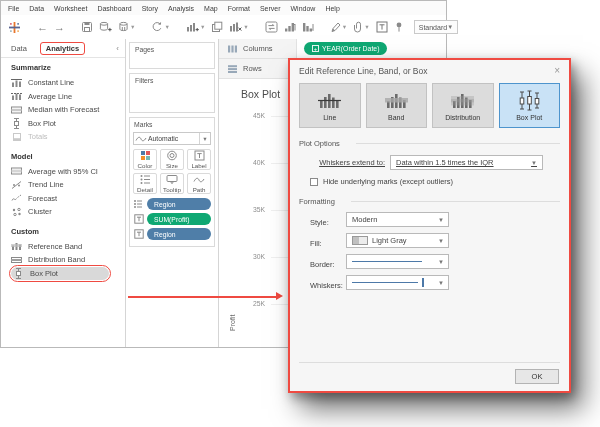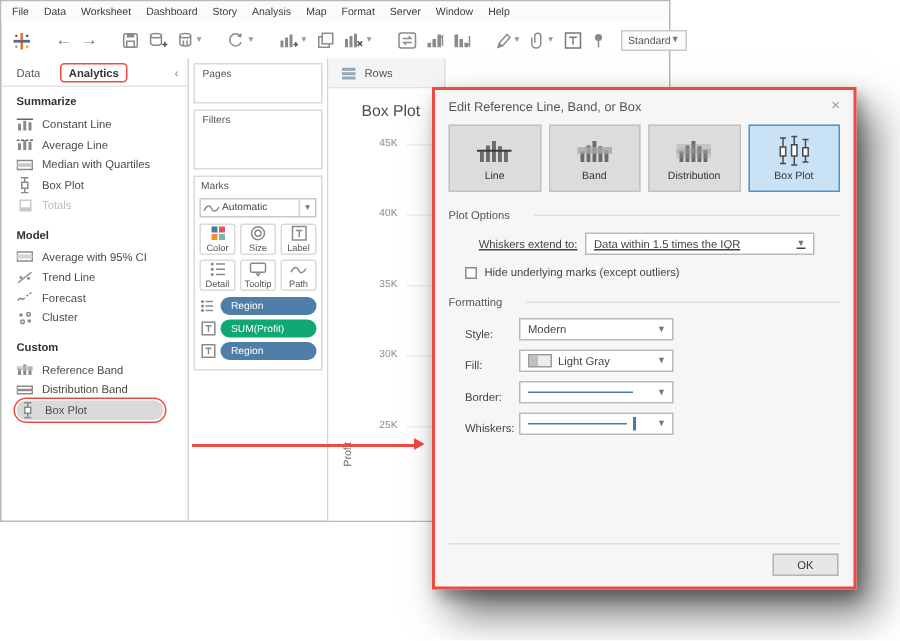--- a/index.html
+++ b/index.html
@@ -303,21 +303,21 @@
                 </span>
                 <span>Average Line</span>
               </div>
               <div class="pane-item">
                 <span class="icn">
                   <svg width="11" height="10" viewBox="0 0 11 10">
                     <rect x="0.5" y="2" width="10" height="6" fill="none" stroke="#8a8a8a"></rect>
                     <rect x="0.5" y="3.8" width="10" height="2.4" fill="#c9c9c9"></rect>
                   </svg>
                 </span>
-                <span>Median with Quartiles</span>
+                <span>Median with Forecast</span>
               </div>
               <div class="pane-item">
                 <span class="icn">
                   <svg width="9" height="11" viewBox="0 0 9 11">
                     <path d="M4.5,0.5 v10 M2,0.5 h5 M2,10.5 h5" stroke="#8a8a8a" fill="none"></path>
                     <rect x="2.5" y="3.5" width="4" height="4" fill="#fff" stroke="#8a8a8a"></rect>
                   </svg>
                 </span>
                 <span>Box Plot</span>
               </div>
@@ -519,20 +519,36 @@
               </div>
             </div>
         </div>
       </div>
 
       <div class="view-col">
         <div class="shelf-row">
           <div class="shelf-label">
             <span>
                 <svg width="11" height="10" viewBox="0 0 11 10">
+                  <rect x="1" y="1.5" width="2.2" height="7" fill="#98a8b8"></rect>
+                  <rect x="4.4" y="1.5" width="2.2" height="7" fill="#98a8b8"></rect>
+                  <rect x="7.8" y="1.5" width="2.2" height="7" fill="#98a8b8"></rect>
+                </svg>
+              </span>
+            <span>Columns</span>
+          </div>
+          <div class="gpill">
+            <span class="plusbox">+</span>
+            <span>YEAR(Order Date)</span>
+          </div>
+        </div>
+        <div class="shelf-row">
+          <div class="shelf-label">
+            <span>
+                <svg width="11" height="10" viewBox="0 0 11 10">
                   <rect x="1" y="1.2" width="9" height="2" fill="#98a8b8"></rect>
                   <rect x="1" y="4.1" width="9" height="2" fill="#98a8b8"></rect>
                   <rect x="1" y="7" width="9" height="2" fill="#98a8b8"></rect>
                 </svg>
               </span>
             <span>Rows</span>
           </div>
         </div>
         <div class="viewport">
           <div class="view-title">Box Plot</div>

